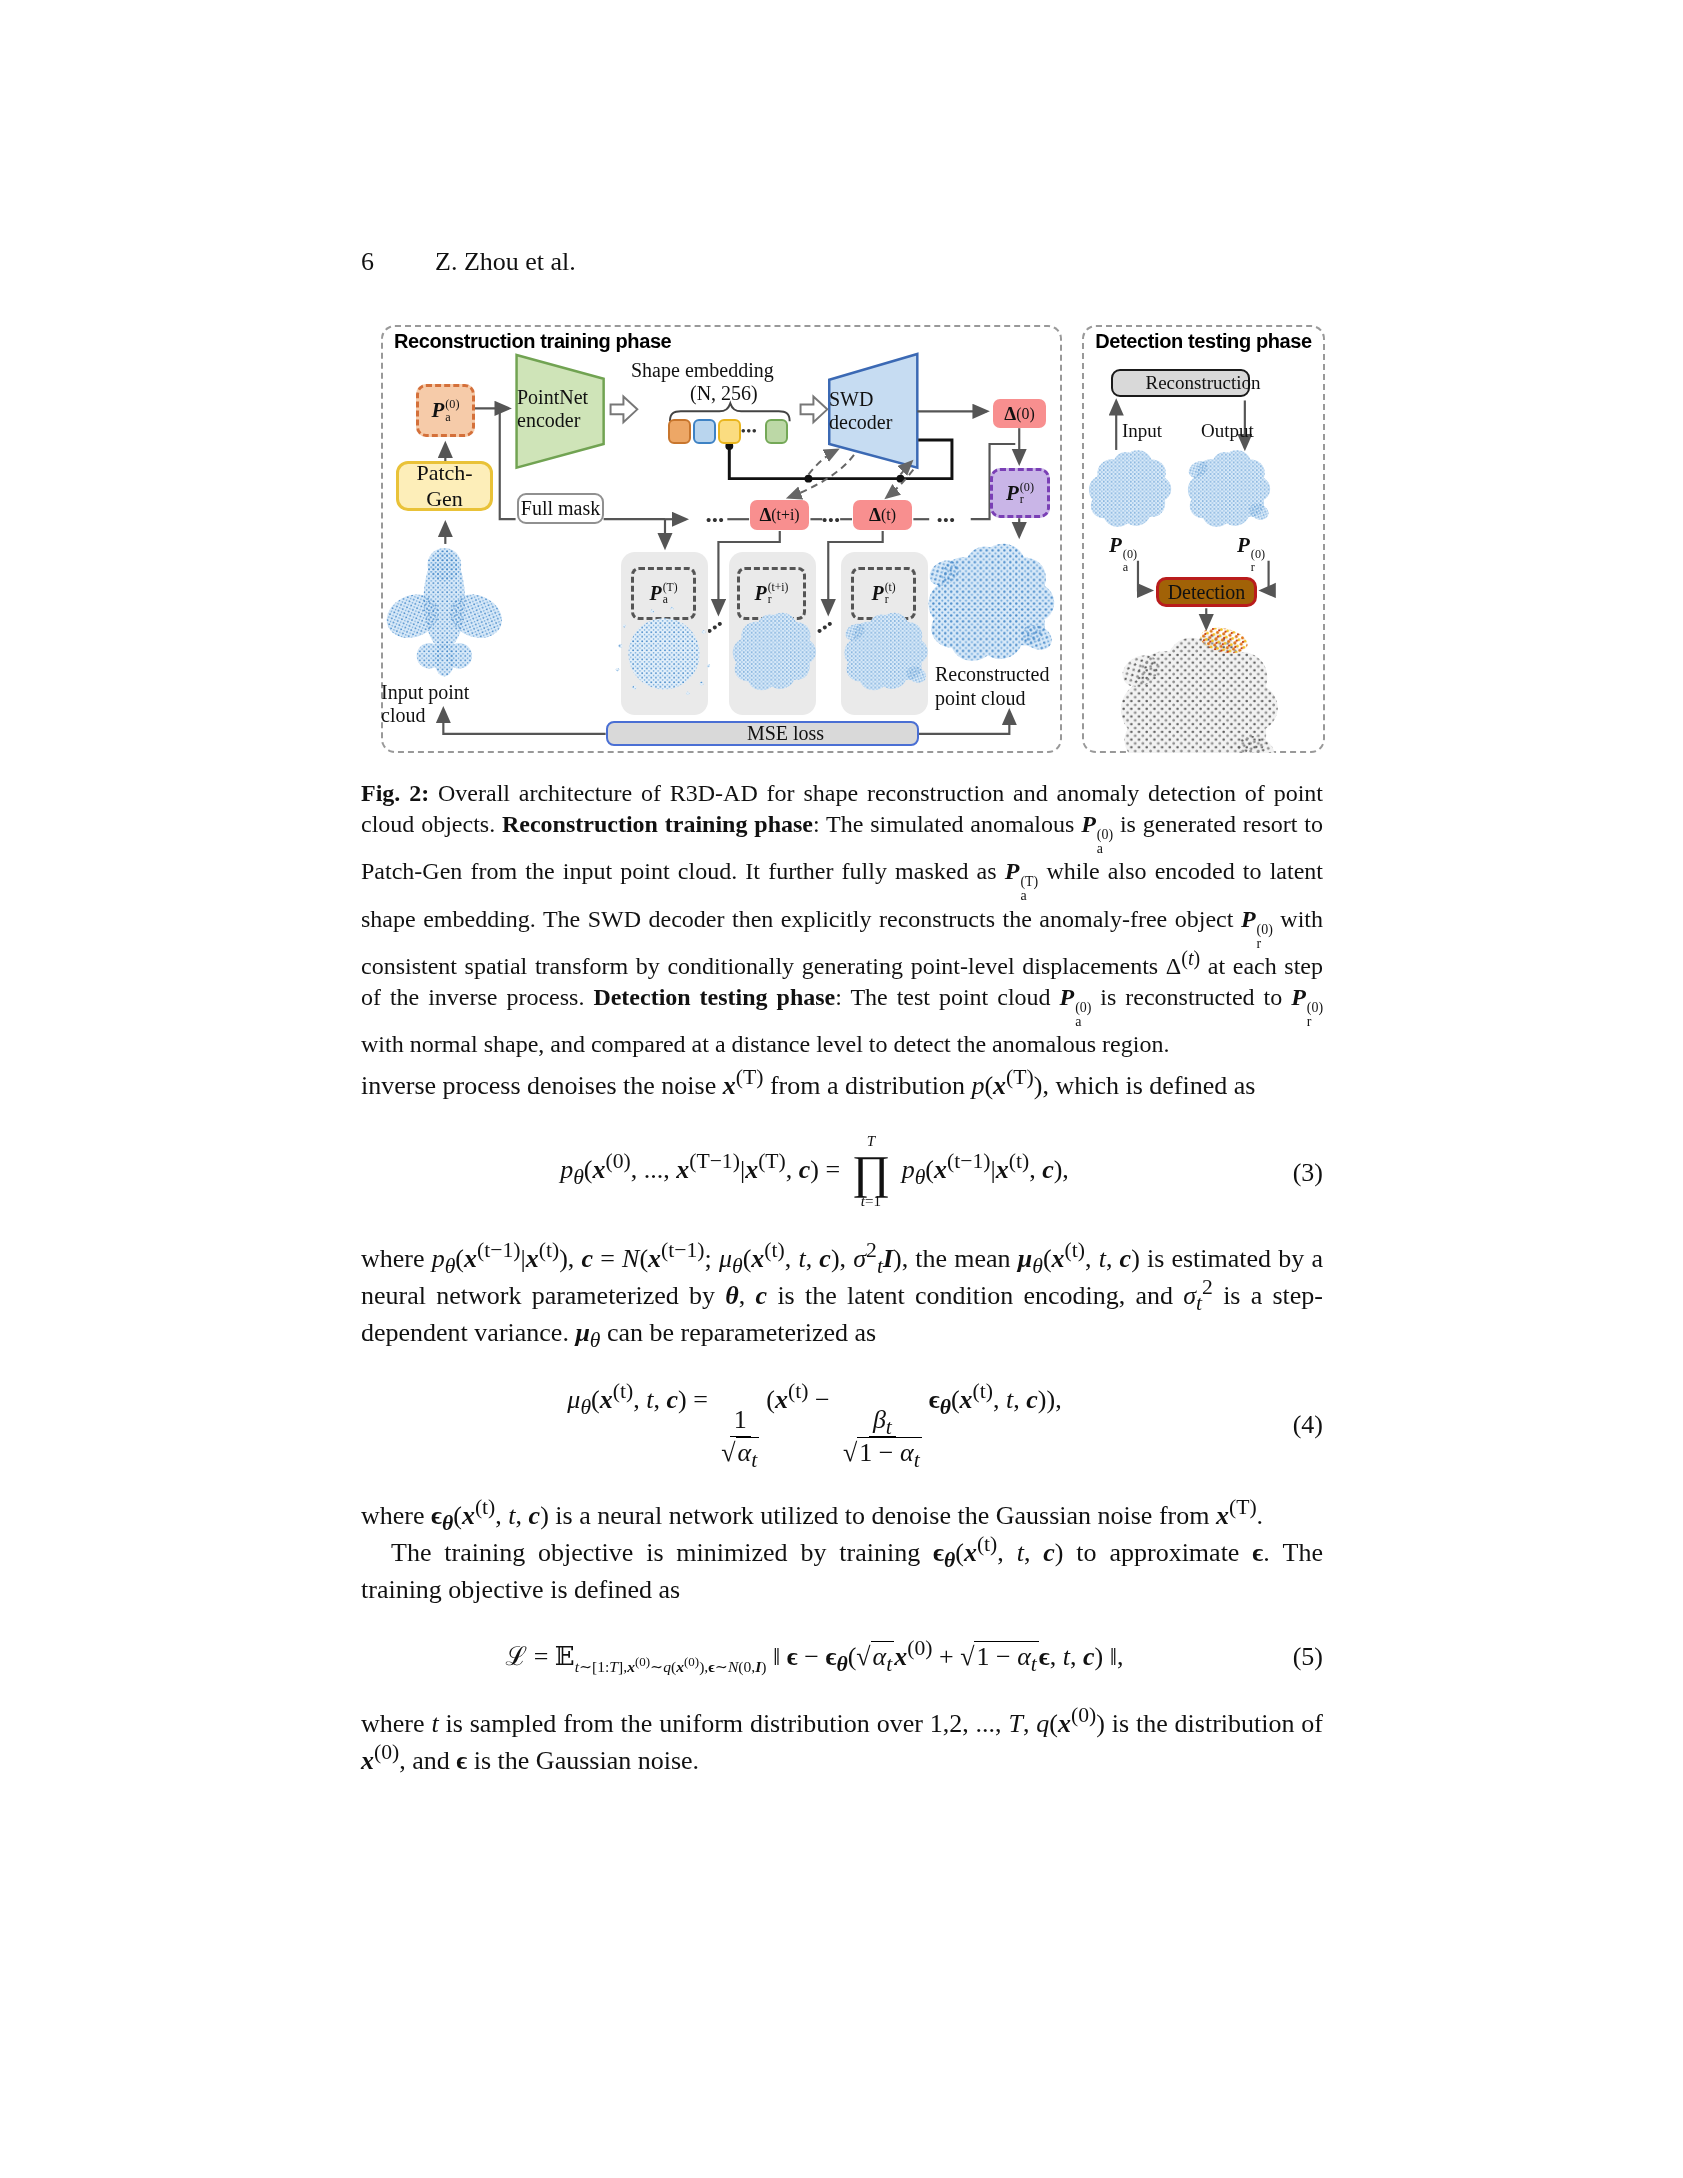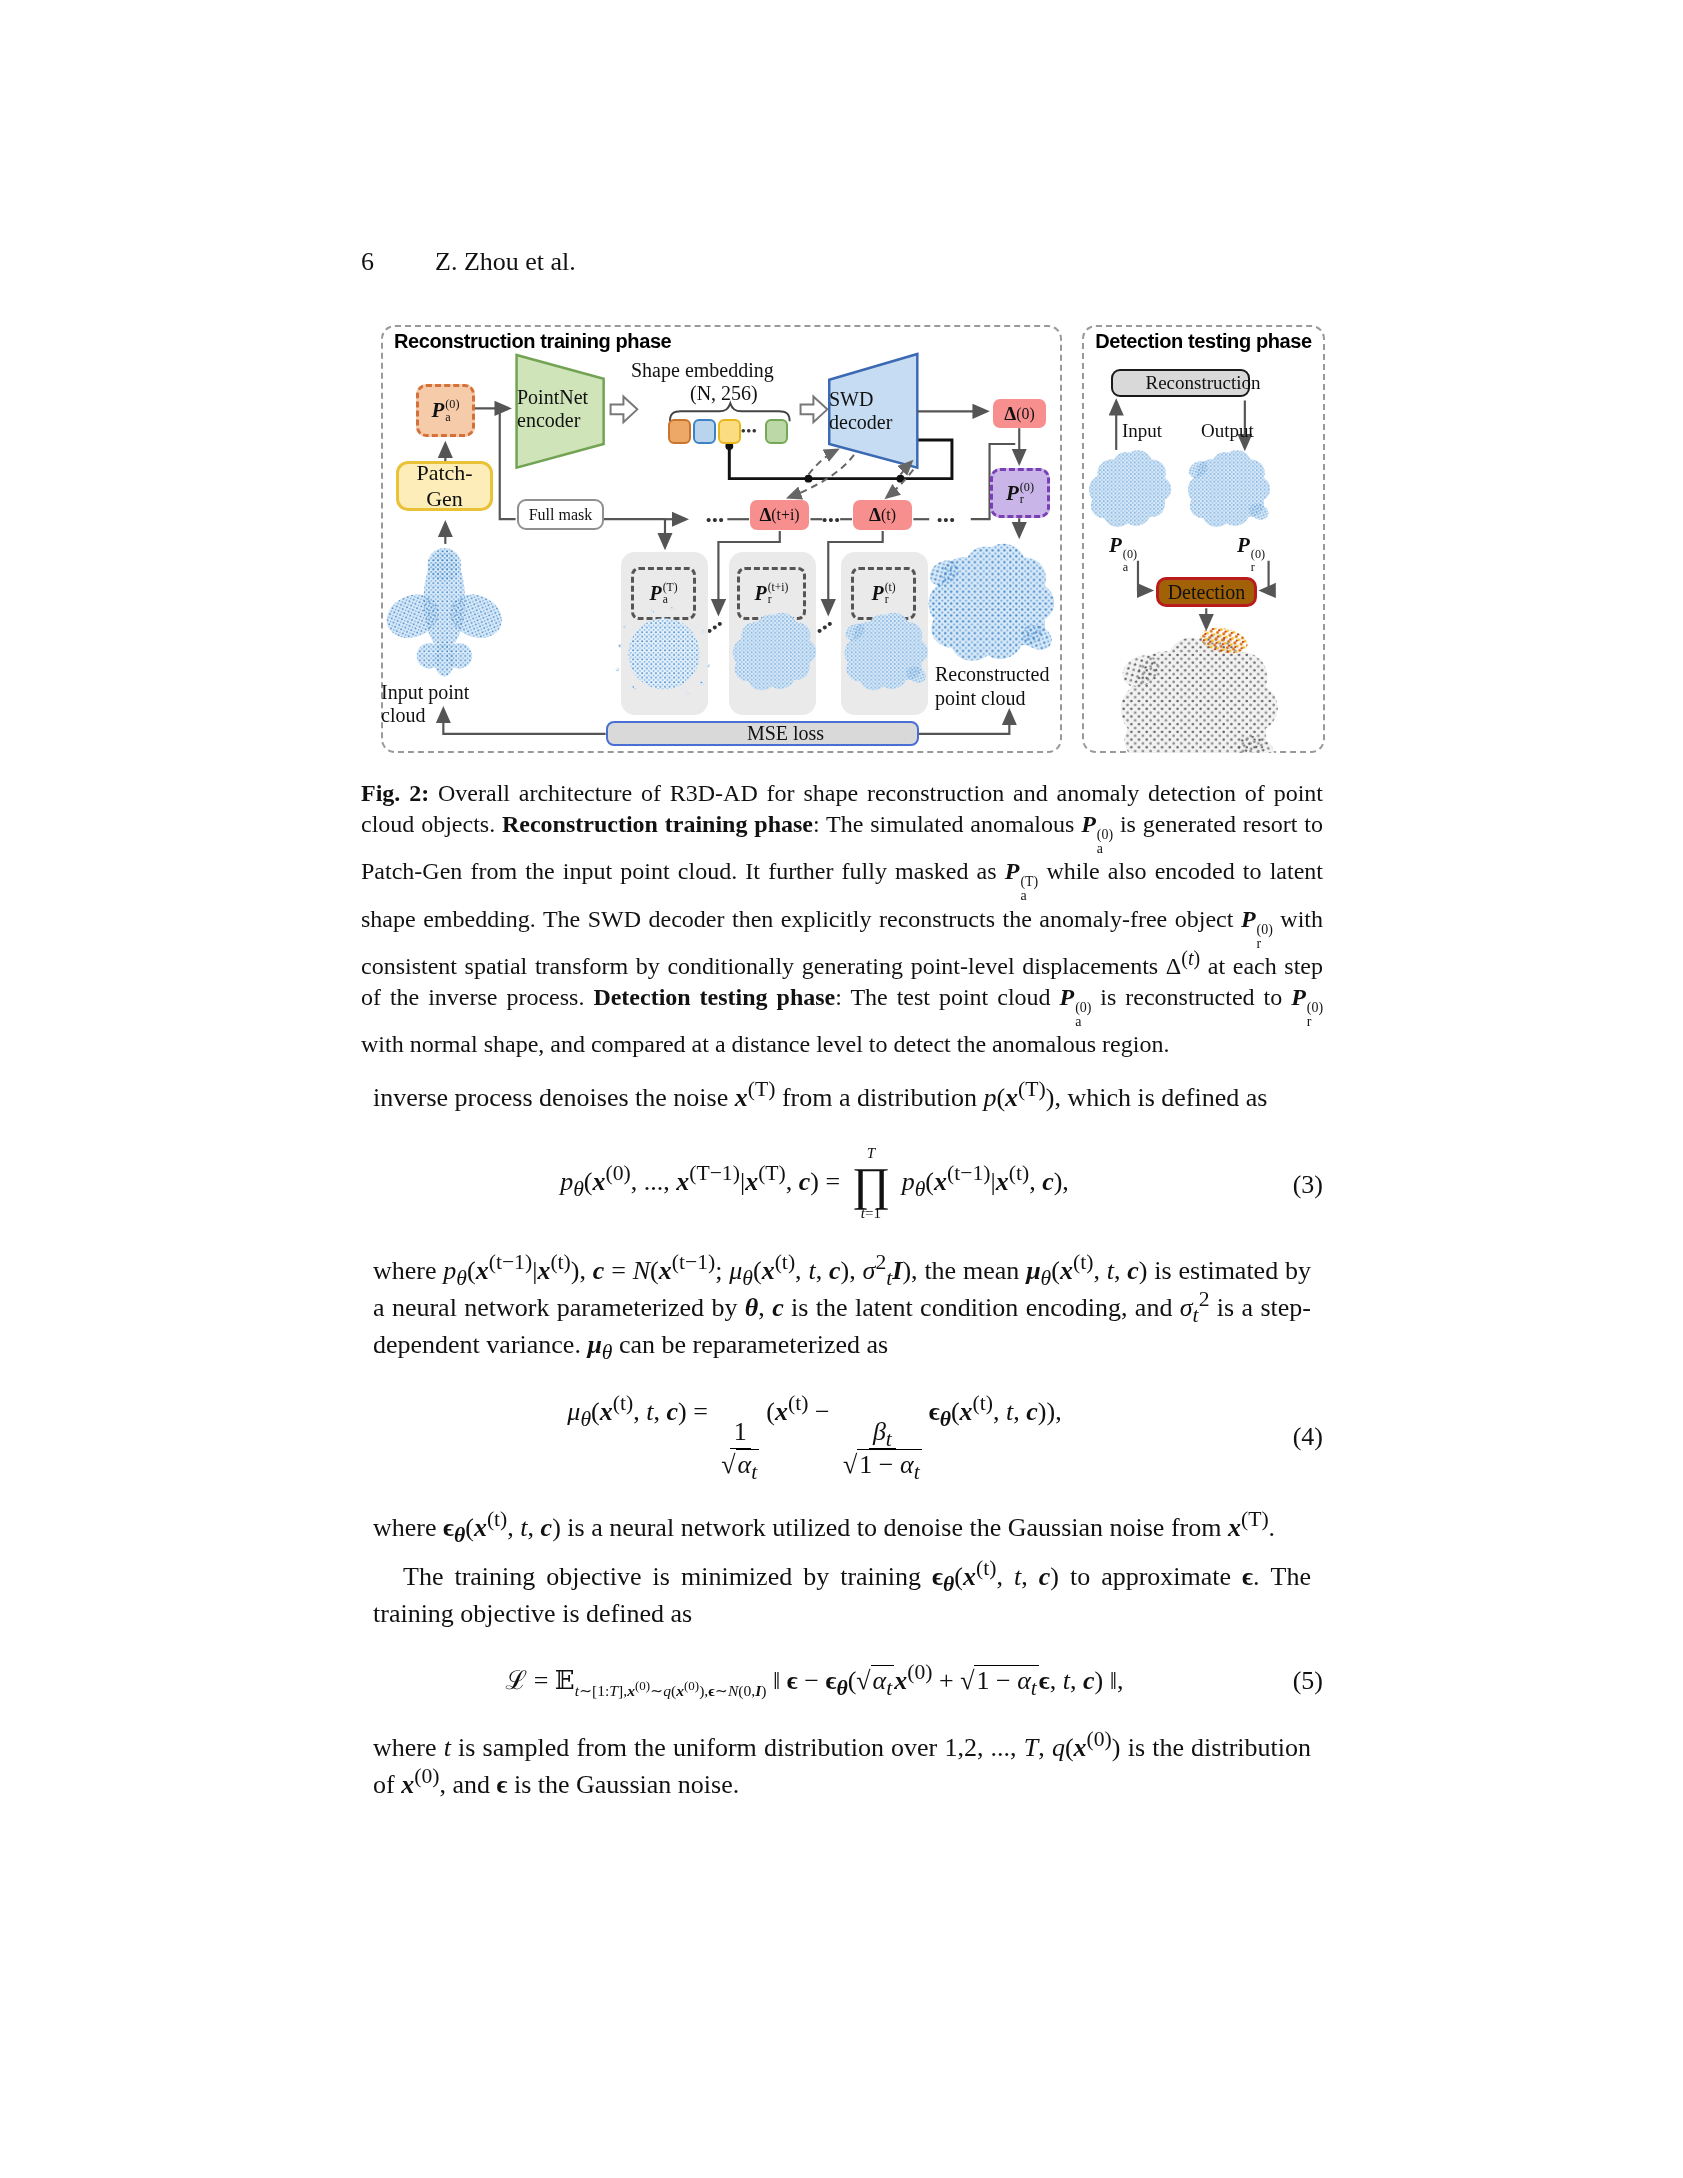--- a/index.html
+++ b/index.html
@@ -14,21 +14,21 @@
   .phasetitle{position:absolute;font-family:"Liberation Sans","DejaVu Sans",sans-serif;font-weight:bold;font-size:20px;letter-spacing:-0.4px;color:#000;}
   .fb{position:absolute;box-sizing:border-box;display:flex;align-items:center;justify-content:center;text-align:center;}
   .lbl{position:absolute;color:#111;}
   .scp{font-weight:bold;font-style:italic;}
   .stk{display:inline-flex;flex-direction:column;align-items:flex-start;font-size:58%;line-height:1.02;vertical-align:-0.5em;margin-left:1px;font-weight:normal;font-style:normal;}
   sup,sub{line-height:0;}
   .rowdots{position:absolute;font-weight:bold;color:#333;font-size:15px;letter-spacing:1px;}
   
   #caption{position:absolute;left:361px;top:778px;width:962px;font-size:24px;line-height:31px;text-align:justify;}
   #bodytext{position:absolute;left:361px;top:1067px;width:962px;font-size:26px;line-height:37px;text-align:justify;}
-  #bodytext p{margin:12px;}
+  #bodytext p{margin:0;}
   .ind{text-indent:30px;}
   .eq-row{display:flex;align-items:center;margin:30px 0;}
   .eq-body{flex:1;text-align:center;font-size:26px;}
   .eq-num{width:55px;text-align:right;font-size:26px;}
   .frac{display:inline-flex;flex-direction:column;align-items:center;vertical-align:-0.75em;margin:0 3px;line-height:1.15;}
   .frac .fn{display:block;padding:0 4px 1px;border-bottom:1.6px solid #000;text-align:center;}
   .frac .fd{display:block;padding:1px 4px 0;text-align:center;}
   .bigop{display:inline-flex;flex-direction:column;align-items:center;vertical-align:middle;margin:0 5px;line-height:1.05;}
   .bigop .bl{font-size:58%;}
   .bigop .bo{font-size:180%;line-height:0.95;}
@@ -196,21 +196,21 @@
   <div class="lbl" style="left:136px;top:61px;width:87px;font-size:20px;line-height:23px;"><span>PointNet</span><br><span>encoder</span></div>
   <div class="lbl" style="left:250px;top:34px;width:168px;font-size:20px;">Shape embedding</div>
   <div class="lbl" style="left:309px;top:57px;width:139px;font-size:20px;">(N, 256)</div>
   <div class="fb" style="left:287px;top:94px;width:23px;height:25px;background:#eda766;border:2.5px solid #c8762d;border-radius:6px;"></div>
   <div class="fb" style="left:312px;top:94px;width:23px;height:25px;background:#b9d5ee;border:2.5px solid #3e82c4;border-radius:6px;"></div>
   <div class="fb" style="left:337px;top:94px;width:23px;height:25px;background:#fbdc80;border:2.5px solid #e9b51e;border-radius:6px;"></div>
   <div class="rowdots" style="left:360px;top:98px;font-size:13px;">•••</div>
   <div class="fb" style="left:384px;top:94px;width:23px;height:25px;background:#bcd8a6;border:2.5px solid #74a857;border-radius:6px;"></div>
   <div class="lbl" style="left:448px;top:63px;width:88px;font-size:20px;line-height:23px;"><span>SWD</span><br><span>decoder</span></div>
   <div class="fb" style="left:15px;top:136px;width:97px;height:50px;background:#fdeeb9;border:3px solid #e9c238;border-radius:12px;font-size:22px;">Patch-Gen</div>
-  <div class="fb" style="left:136px;top:174px;width:87px;height:31px;background:#fff;border:2.5px solid #909090;border-radius:9px;font-size:16px;">Full mask</div>
+  <div class="fb" style="left:136px;top:168px;width:87px;height:31px;background:#fff;border:2.5px solid #909090;border-radius:9px;font-size:20px;">Full mask</div>
   <div class="fb" style="left:612px;top:74px;width:53px;height:29px;background:#f88f8f;border-radius:7px;font-size:19px;">
       <b>Δ</b>
       <sup>(0)</sup>
     </div>
   <div class="fb" style="left:369px;top:175px;width:59px;height:30px;background:#f88f8f;border-radius:7px;font-size:19px;">
       <b>Δ</b>
       <sup>(t+i)</sup>
     </div>
   <div class="fb" style="left:472px;top:175px;width:59px;height:30px;background:#f88f8f;border-radius:7px;font-size:19px;">
       <b>Δ</b>

